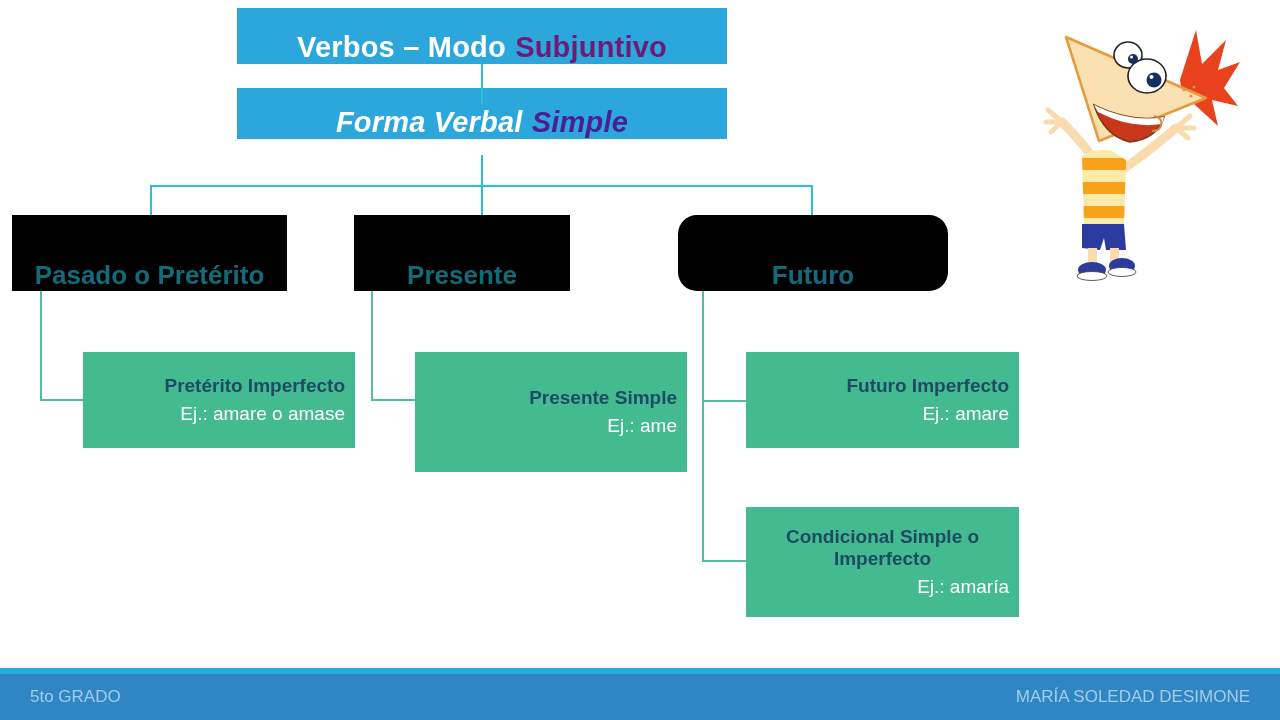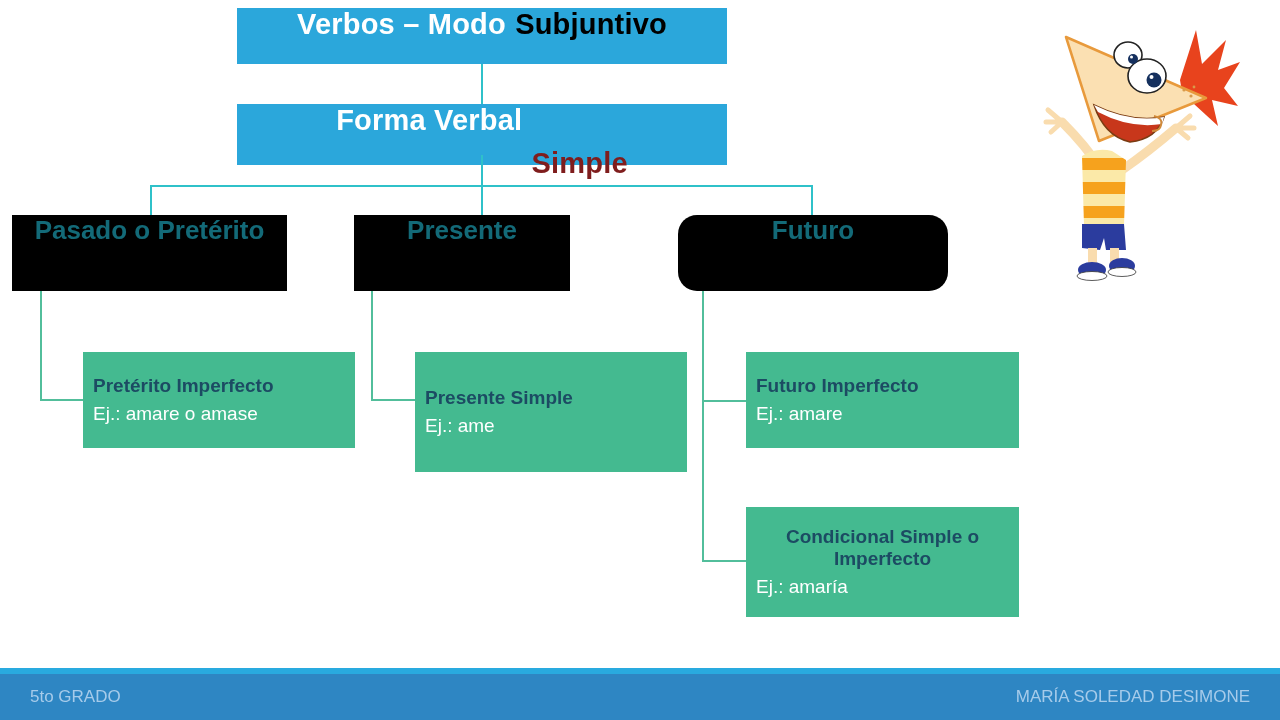--- a/index.html
+++ b/index.html
@@ -1,31 +1,31 @@
 <!DOCTYPE html>
 <html><head>
 <meta charset="utf-8">
 <style>
   html,body{margin:0;padding:0;background:#fff;}
   .slide{
     position:relative;width:1280px;height:720px;background:#ffffff;
     font-family:"Liberation Sans", sans-serif;overflow:hidden;
   }
   .node{
-    position:absolute;display:flex;align-items:flex-start;justify-content:center;
+    position:absolute;display:flex;align-items:flex-end;justify-content:center;
     text-align:center;font-weight:bold;box-sizing:border-box;
   }
   .header-box{
     left:237px;width:490px;background:#2BA7DB;color:#ffffff;font-size:29px;
     letter-spacing:.2px;
   }
   #box-title{top:8px;height:56px;}
-  #box-subtitle{top:104px;height:61px;}
-  .accent-yellow{color:#000000;margin-left:.32em;}
-  .accent-navy{color:#7f1d1d;margin-left:.32em;margin-top:43px;}
+  #box-subtitle{top:88px;height:51px;font-style:italic;}
+  .accent-yellow{color:#701a75;margin-left:.32em;}
+  .accent-navy{color:#4c1d95;margin-left:.32em;margin-top:43px;}
   .tier{
     background:#000000;color:#136A78;font-size:26px;top:215px;height:76px;
   }
   #tier-pasado{left:12px;width:275px;}
   #tier-presente{left:354px;width:216px;}
   #tier-futuro{left:678px;width:270px;border-radius:19px;}
   .leaf{
     background:#44BA90;flex-direction:column;gap:7px;padding:6px 10px;
   }
   .leaf .leaf-title{color:#1C4B63;font-size:19px;font-weight:bold;line-height:1.15;}

